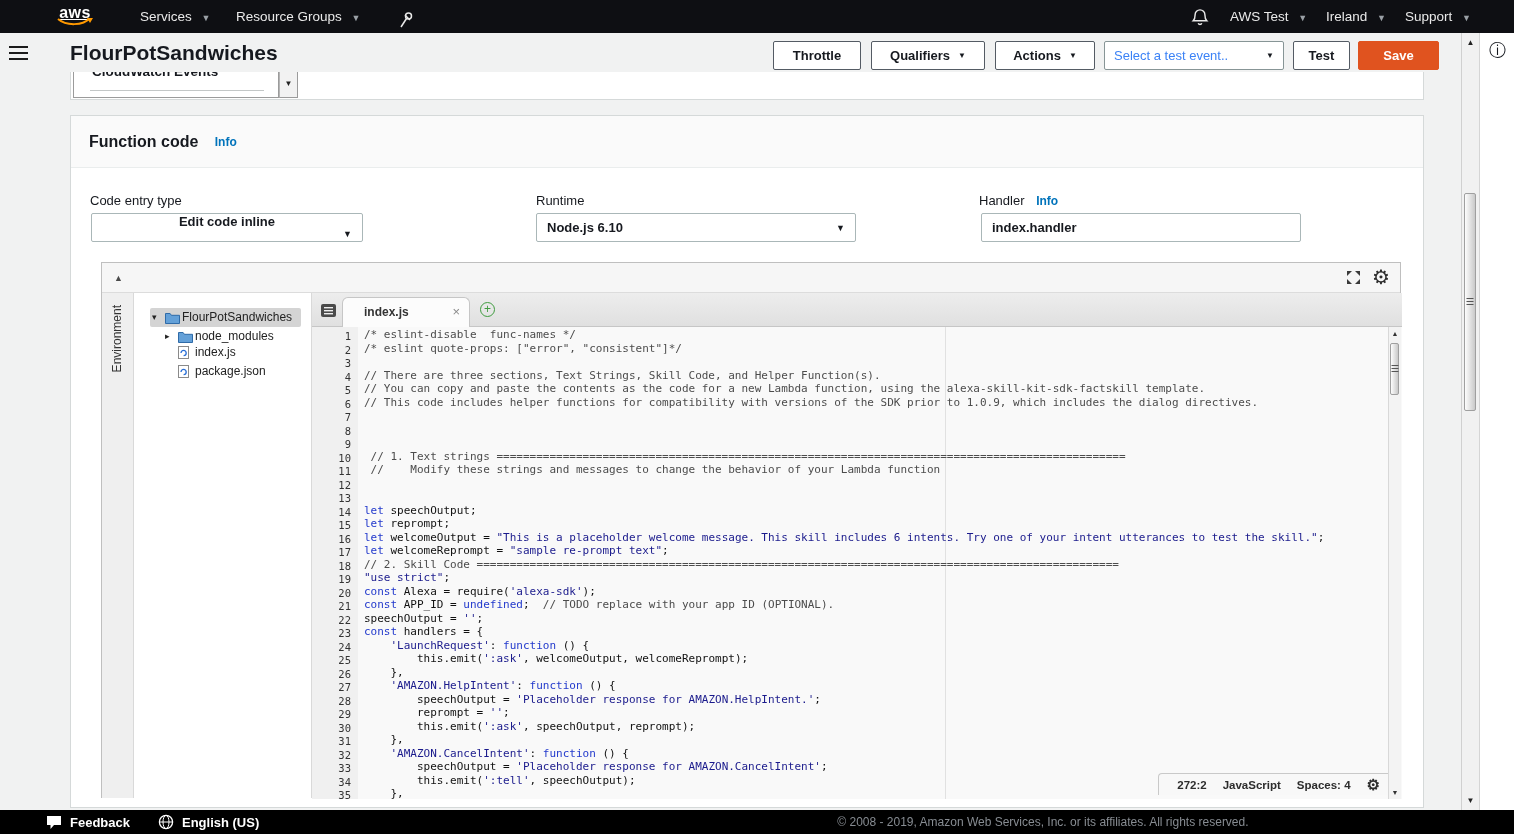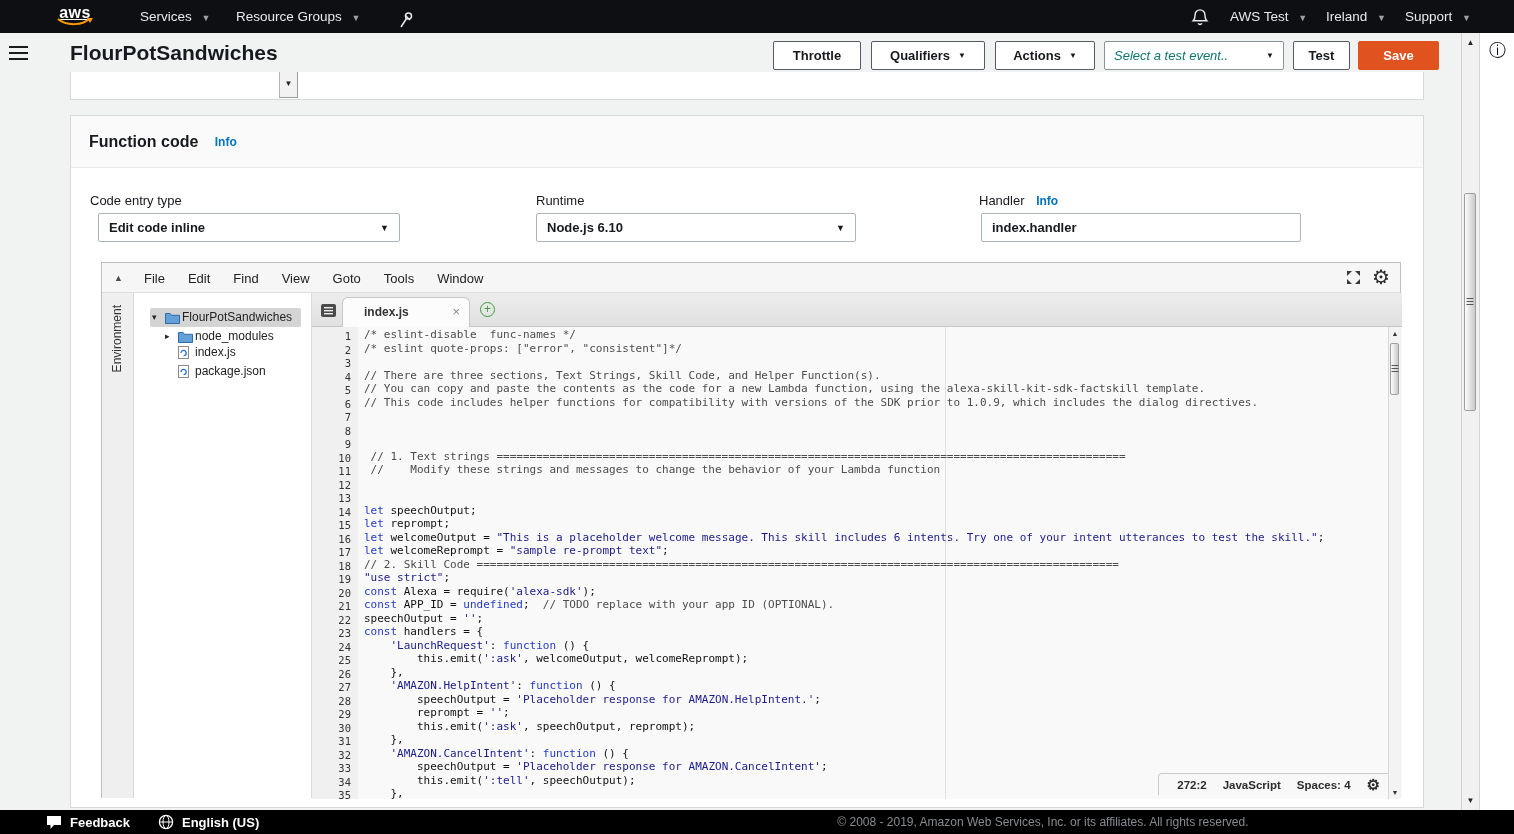--- a/index.html
+++ b/index.html
@@ -26,21 +26,21 @@
   .hdr-actions { position:absolute; left:773px; top:41px; height:29px; display:flex; }
   .btn { height:29px; background:#fff; border:1px solid #545b64; border-radius:2px;
          font-family:"Liberation Sans",sans-serif; font-size:13px; font-weight:700; color:#16191f;
          display:inline-flex; align-items:center; justify-content:center; cursor:pointer; }
   .btn .sel-caret { font-size:8px; margin-left:8px; }
   .btn-throttle { width:88px; margin-right:10px; }
   .btn-qualifiers { width:114px; margin-right:10px; }
   .btn-actions { width:100px; margin-right:9px; }
   .test-event-select { width:180px; height:29px; background:#fff; border:1px solid #879596; border-radius:2px;
          display:inline-flex; align-items:center; padding:0 9px; margin-right:9px; cursor:pointer; }
-  .test-event-select .ph { flex:1; font-size:13px; font-style:italic; color:#0f766e; }
+  .test-event-select .ph { flex:1; font-size:13px; color:#3b82f6; }
   .test-event-select .sel-caret { font-size:8px; color:#16191f; }
   .btn-test { width:57px; margin-right:8px; }
   .btn-save { width:81px; background:#e0531f; border-color:#e0531f; color:#fff; }
 
   
   .designer-frag { position:absolute; left:70px; top:72px; width:1354px; height:28px; background:#fff;
                    border:1px solid #d5d9d9; border-top:none; overflow:hidden; }
   .trig-box { position:absolute; left:2px; top:-14px; width:206px; height:40px; background:#fff; border:1px solid #9b9b9b; }
   .trig-label { position:absolute; left:18px; top:5px; font-size:13.5px; font-weight:700; color:#16191f; }
   .trig-underline { position:absolute; left:16px; right:14px; top:31px; height:1px; background:#c3c7c7; }
@@ -52,21 +52,21 @@
   .card { position:absolute; left:70px; top:115px; width:1354px; height:693px; background:#fff; border:1px solid #d5d9d9; }
   .card-header { height:52px; background:#fafafa; border-bottom:1px solid #eaeded; }
   .card-title { position:absolute; left:18px; top:17px; font-size:16px; font-weight:700; color:#16191f; }
   .info-link { color:#0073bb; font-size:12px; font-weight:700; cursor:pointer; }
   .card-title .info-link { margin-left:12px; vertical-align:1px; }
   .field-label { position:absolute; top:77px; font-size:13px; color:#16191f; }
   .lbl-codeentry { left:19px; } .lbl-runtime { left:465px;text-align:center; } .lbl-handler { left:908px; }
   .aws-select { position:absolute; top:97px; height:29px; background:#fff; border:1px solid #aab7b8; border-radius:2px;
                 display:flex; align-items:center; padding:0 10px; font-size:13px; font-weight:700; color:#16191f; cursor:pointer; }
   .aws-select .sel-caret { margin-left:auto; font-size:9px; }
-  .sel-codeentry { left:27px; width:302px; } .sel-runtime { left:465px; width:320px; }
+  .sel-codeentry { left:20px; width:272px;flex-direction:column; } .sel-runtime { left:465px; width:320px; }
   .handler-input { position:absolute; left:910px; top:97px; width:320px; height:29px; background:#fff;
                    border:1px solid #aab7b8; border-radius:2px; font-family:"Liberation Sans",sans-serif;
                    font-size:13px; font-weight:700; color:#16191f; padding:0 10px; }
 
   
   .editor { position:absolute; left:30px; top:146px; width:1300px; height:536px; border:1px solid #bfbfbf; background:#fff; }
   .menubar { position:absolute; left:0; top:0; width:100%; height:30px; background:#f6f6f6; border-bottom:1px solid #dcdcdc; }
   .collapse-arrow { position:absolute; left:12px; top:10px; font-size:9px; color:#4a4a4a; cursor:pointer; }
   .menu-items { position:absolute; left:42px; top:0; height:30px; display:flex; align-items:center; gap:23px; }
   .menu-item { font-size:13px; color:#222; cursor:pointer; }
@@ -210,20 +210,24 @@
     </div>
     <button class="btn btn-test">
       <span>Test</span>
     </button>
     <button class="btn btn-save">
       <span>Save</span>
     </button>
   </div>
 
   <div class="designer-frag">
+    <div class="trig-box">
+      <span class="trig-label">CloudWatch Events</span>
+      <span class="trig-underline"></span>
+    </div>
     <div class="trig-arrow-btn">
       <span>▼</span>
     </div>
   </div>
 
   <section class="card">
     <div class="card-header"></div>
     <div class="card-title">
       <span>Function code</span>
       <span class="info-link">Info</span>
@@ -242,29 +246,20 @@
     </div>
     <div class="aws-select sel-runtime">
       <span>Node.js 6.10</span>
       <span class="sel-caret">▼</span>
     </div>
     <input class="handler-input" value="index.handler" style="">
 
     <div class="editor">
       <div class="menubar">
         <span class="collapse-arrow">▲</span>
-        <div class="menu-items" id="menu-items">
-            <span class="menu-item">File</span>
-            <span class="menu-item">Edit</span>
-            <span class="menu-item">Find</span>
-            <span class="menu-item">View</span>
-            <span class="menu-item">Goto</span>
-            <span class="menu-item">Tools</span>
-            <span class="menu-item">Window</span>
-          </div>
         <span class="expand-btn">
           <svg width="15" height="15" viewBox="0 0 15 15" fill="#3a3a3a">
             <polygon points="1,1 6,1 1,6"></polygon>
               <polygon points="14,1 9,1 14,6"></polygon>
             <polygon points="1,14 1,9 6,14"></polygon>
               <polygon points="14,14 14,9 9,14"></polygon>
           </svg>
         </span>
         <span class="editor-gear">⚙</span>
       </div>

